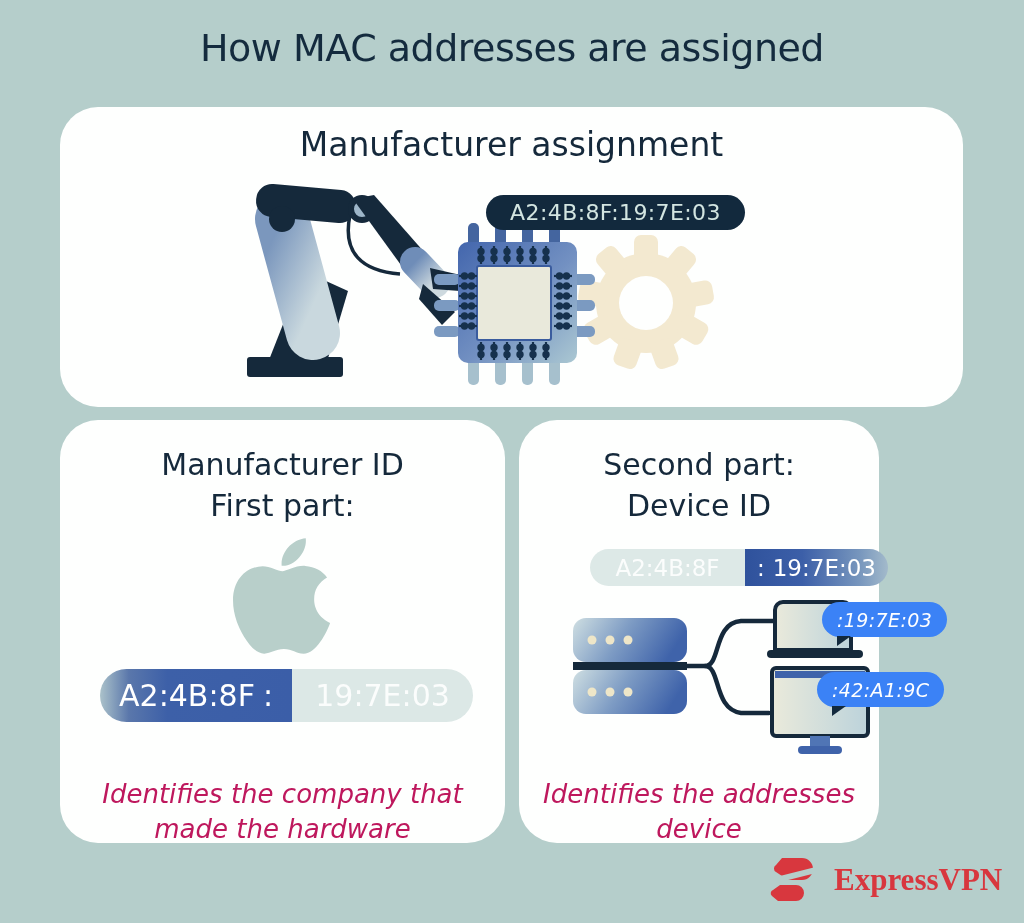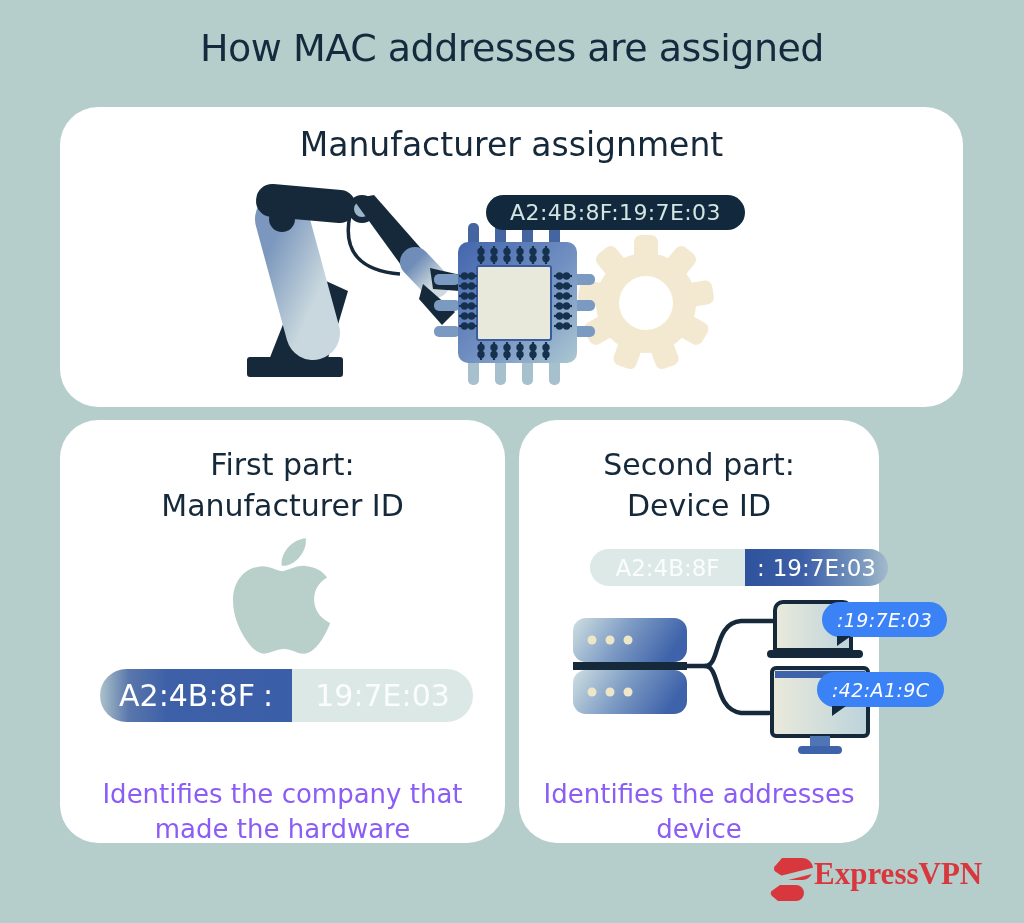--- a/index.html
+++ b/index.html
@@ -20,21 +20,21 @@
   .card-right{left:519px;top:420px;width:360px;height:423px;}
   .card-heading{
     position:absolute;left:0;width:100%;margin:0;text-align:center;
     font-weight:normal;color:#15293b;
   }
   .card-top .card-heading{top:18px;font-size:33px;}
   .two-line-heading{top:24px;font-size:30px;line-height:41px;}
   .two-line-heading span{display:block;}
   .caption{
     position:absolute;left:0;width:100%;top:331px;text-align:center;
-    font-size:26px;line-height:35px;color:#8b5cf6;
+    font-size:26px;line-height:35px;color:#be185d;font-style:italic;
   }
   .caption span{display:block;}
 
   
   .gear{position:absolute;left:516px;top:126px;z-index:1;}
   .robot{position:absolute;left:132px;top:66px;z-index:2;}
   .chip{position:absolute;left:372px;top:112px;z-index:3;}
 
   
   .pill-navy{
@@ -71,21 +71,21 @@
     border-style:solid;border-width:10px 14px 0 0;
     border-color:#12293d transparent transparent transparent;
   }
   .bubble-1{left:303px;top:182px;}
   .bubble-2{left:298px;top:252px;}
 
   
   .apple{position:absolute;left:172px;top:110px;}
 
   
-  .brand{position:absolute;left:770px;top:856px;display:flex;gap:0;}
+  .brand{position:absolute;left:770px;top:856px;display:flex;align-items:center;gap:20px;}
   .brand-text{
     font-family:"Liberation Serif","DejaVu Serif",serif;
     font-size:31px;font-weight:bold;color:#d8373e;
   }
 </style>
 </head>
 <body>
 
 <div class="canvas">
 
@@ -200,22 +200,22 @@
         <use href="#pH" x="131" y="107"></use>
     </svg>
 
     <div class="pill-navy">
       <span>A2:4B:8F:19:7E:03</span>
     </div>
   </section>
 
   <section class="card card-left">
     <h2 class="card-heading two-line-heading">
+      <span>Manufacturer ID</span>
       <span>First part:</span>
-      <span>Manufacturer ID</span>
     </h2>
 
     <svg class="apple" width="99" height="132" viewBox="0 0 384 512">
       <path fill="#b8cfca" d="M318.7 268.7c-.2-36.7 16.4-64.4 50-84.8-18.8-26.9-47.2-41.7-84.7-44.6-35.5-2.8-74.3 20.7-88.5 20.7-15 0-49.4-19.7-76.4-19.7C63.3 141.2 4 184.8 4 273.5q0 39.3 14.4 81.2c12.8 36.7 59 126.7 107.2 125.2 25.2-.6 43-17.9 75.8-17.9 31.8 0 48.3 17.9 76.4 17.9 48.6-.7 90.4-82.5 102.6-119.3-65.2-30.7-61.7-90-61.7-91.9zm-56.6-164.2c27.3-32.4 24.8-61.9 24-72.5-24.1 1.4-52 16.4-67.9 34.9-17.5 19.8-27.8 44.3-25.6 71.9 26.1 2 49.9-11.4 69.5-34.3z"></path>
     </svg>
 
     <div class="split-pill pill-left">
       <div class="seg seg-hl">
         <span>A2:4B:8F</span>
         <span>:</span>

